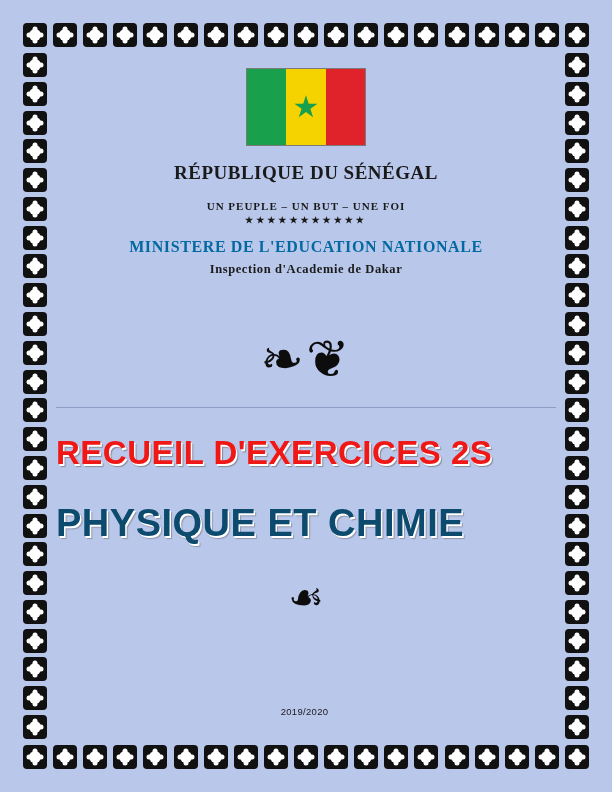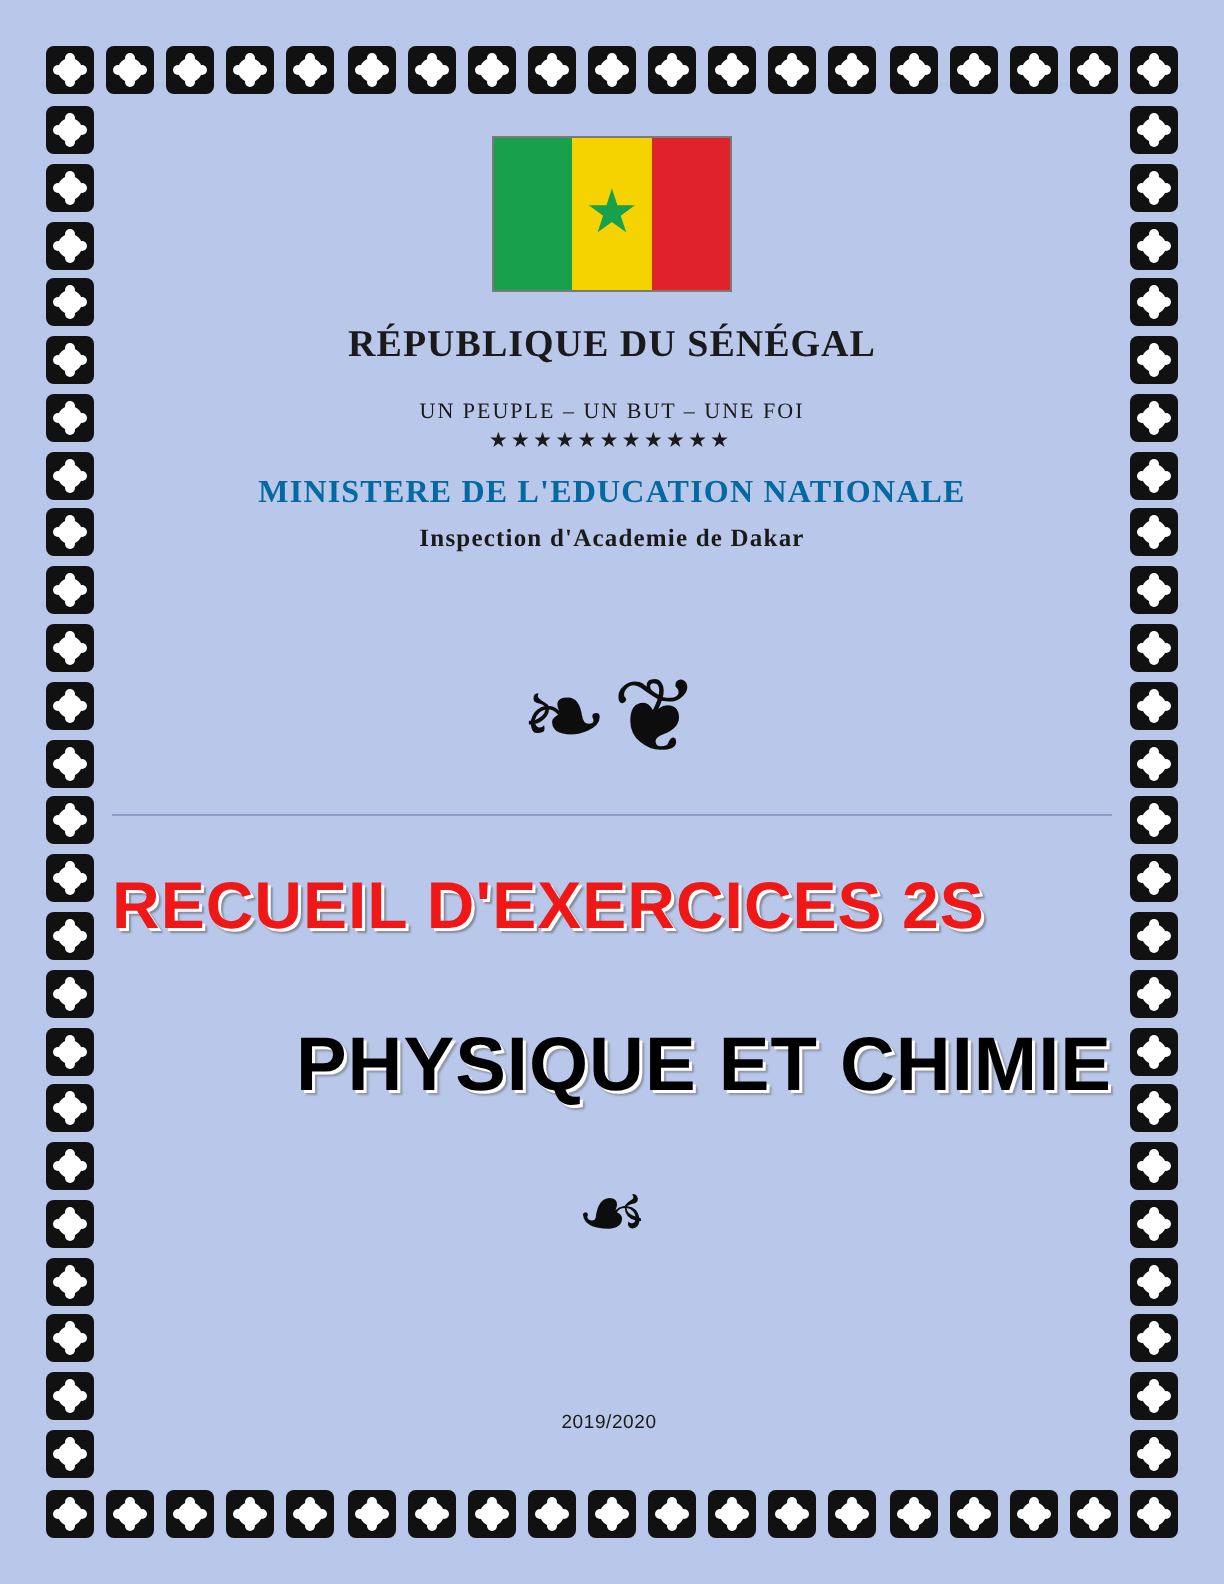--- a/index.html
+++ b/index.html
@@ -111,21 +111,21 @@
   .title-rep {
     font-family: "Liberation Serif", serif;
     font-weight: bold;
     font-size: 19px;
     letter-spacing: 0.5px;
     color: #1a1a1a;
     margin: 16px;
   }
   .motto {
     font-family: "Liberation Serif", serif;
-    font-weight: normal;
+    font-weight: bold;
     font-size: 11px;
     letter-spacing: 1px;
     color: #1a1a1a;
     margin: 5px 0 0 0;
   }
   .stars {
     font-family: "Liberation Serif", serif;
     font-weight: bold;
     font-size: 9px;
     letter-spacing: 3px;
@@ -170,26 +170,26 @@
   .main-title {
     margin-top: 26px;
     font-family: "Liberation Sans", sans-serif;
     font-weight: bold;
     font-size: 33px;
     color: #f01717;
     letter-spacing: 0.5px;
     text-shadow: 1.5px 1.5px 0 #ffffff, 2.5px 2.5px 1px rgba(90,90,90,0.55);
   }
   .sub-title {
-    text-align: right;
-    margin-top: 40px;
+    text-align: left;
+    margin-top: 30px;
     font-family: "Liberation Sans", sans-serif;
     font-weight: bold;
     font-size: 38px;
-    color: #000000;
+    color: #0c4a6e;
     letter-spacing: 0.5px;
     text-shadow: 1.5px 1.5px 0 #ffffff, 2.5px 2.5px 1px rgba(90,90,90,0.45);
   }
 
   .leaf {
     text-align: center;
     margin-top: 32px;
     font-size: 40px;
     line-height: 1;
     color: #0d0d0d;

